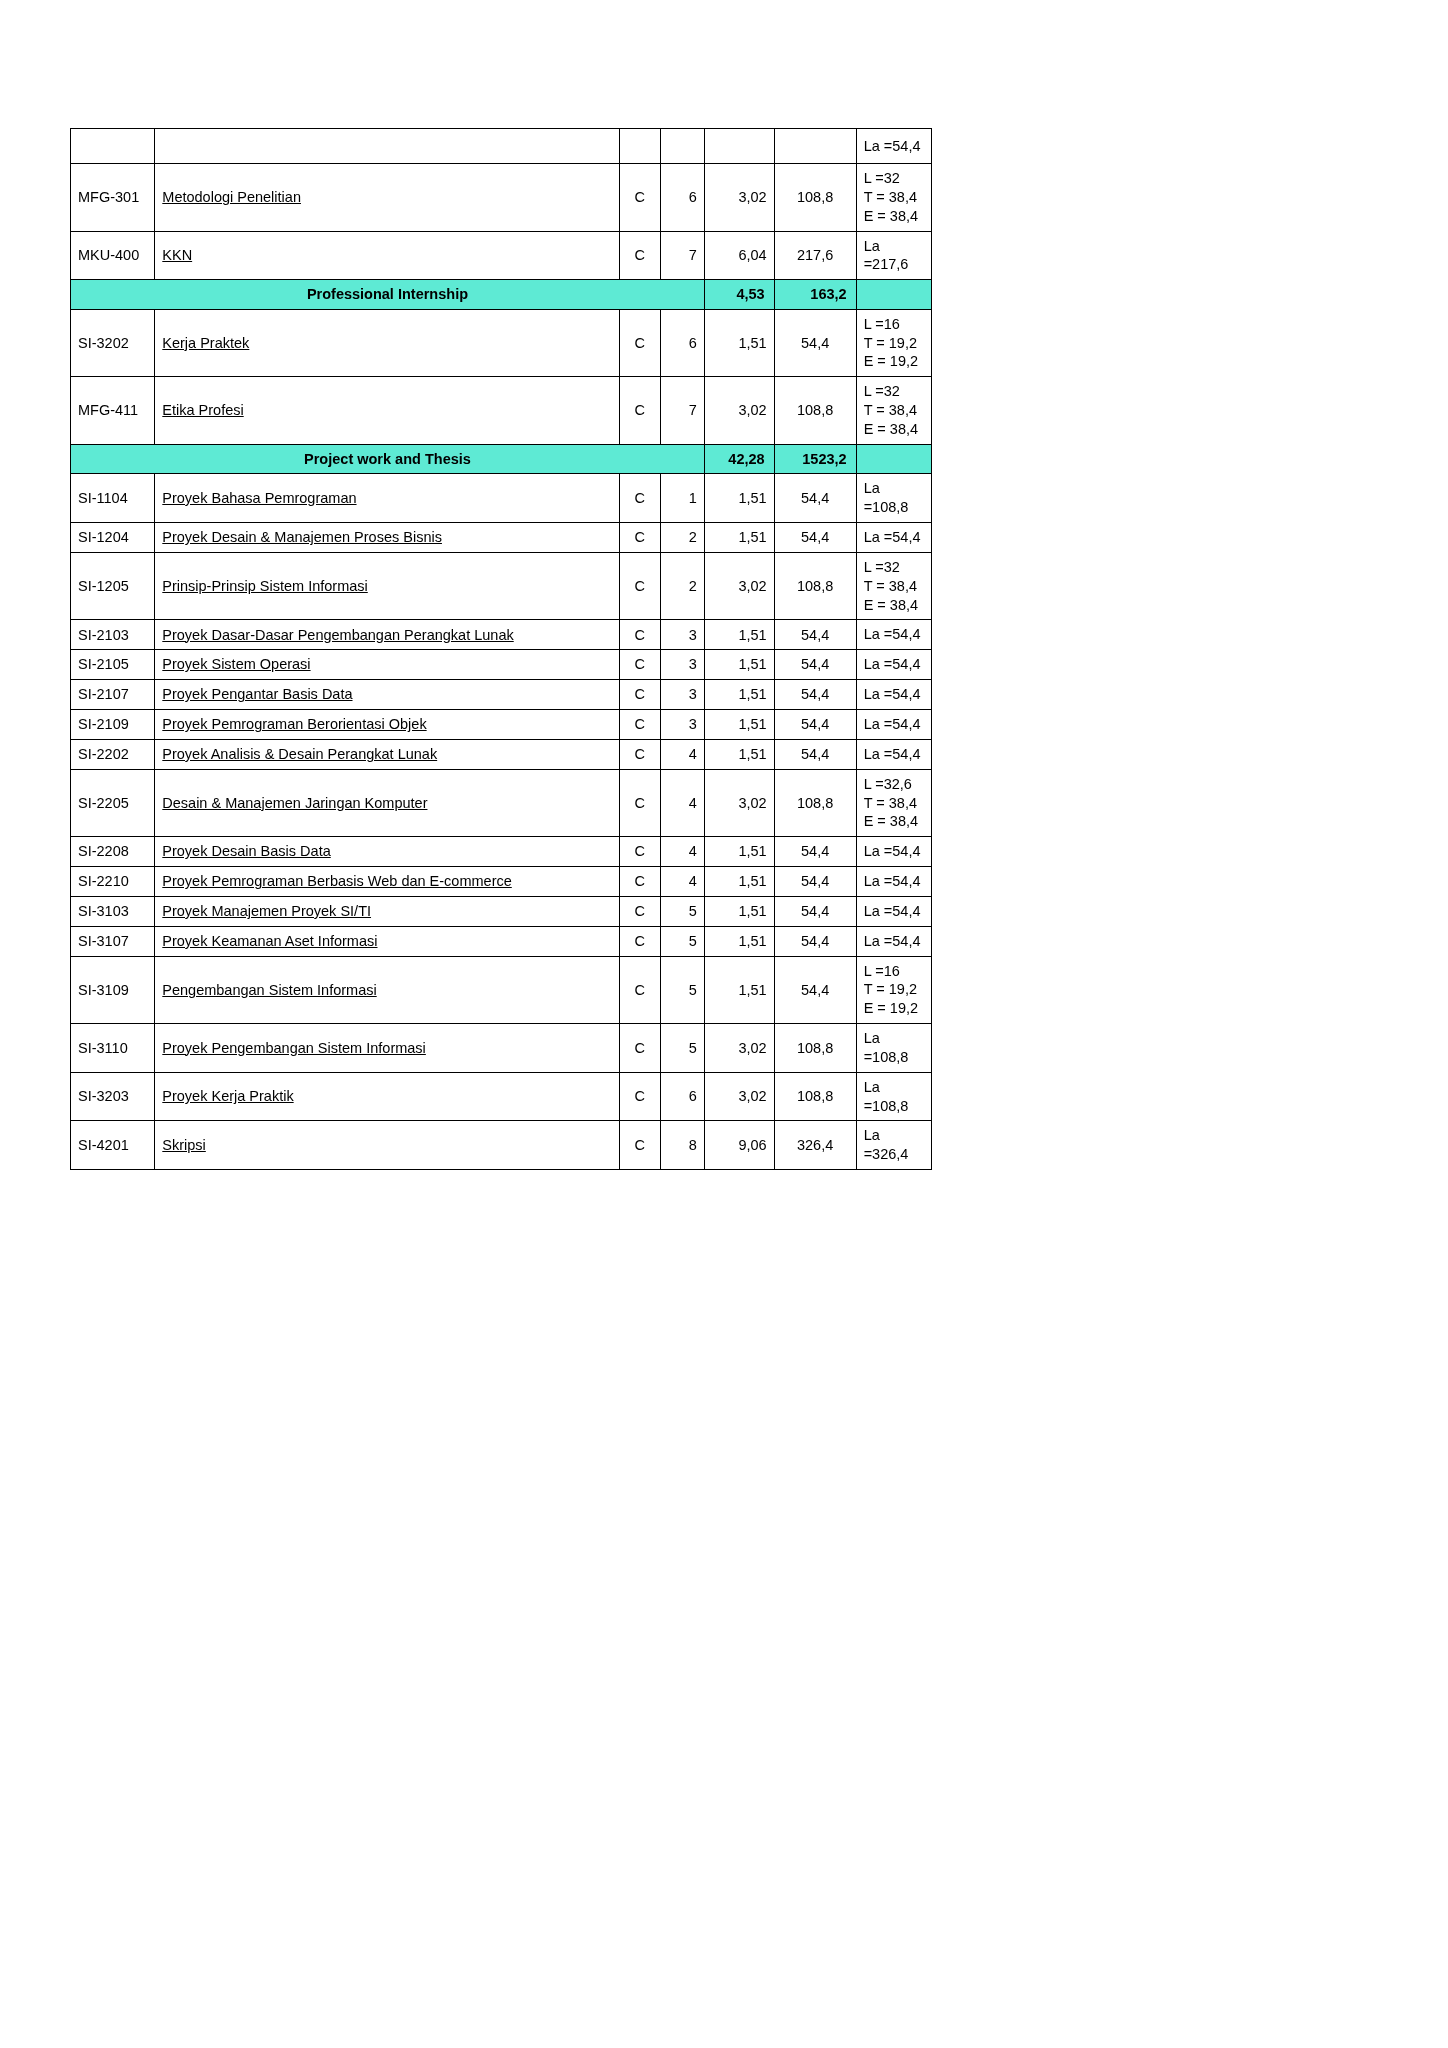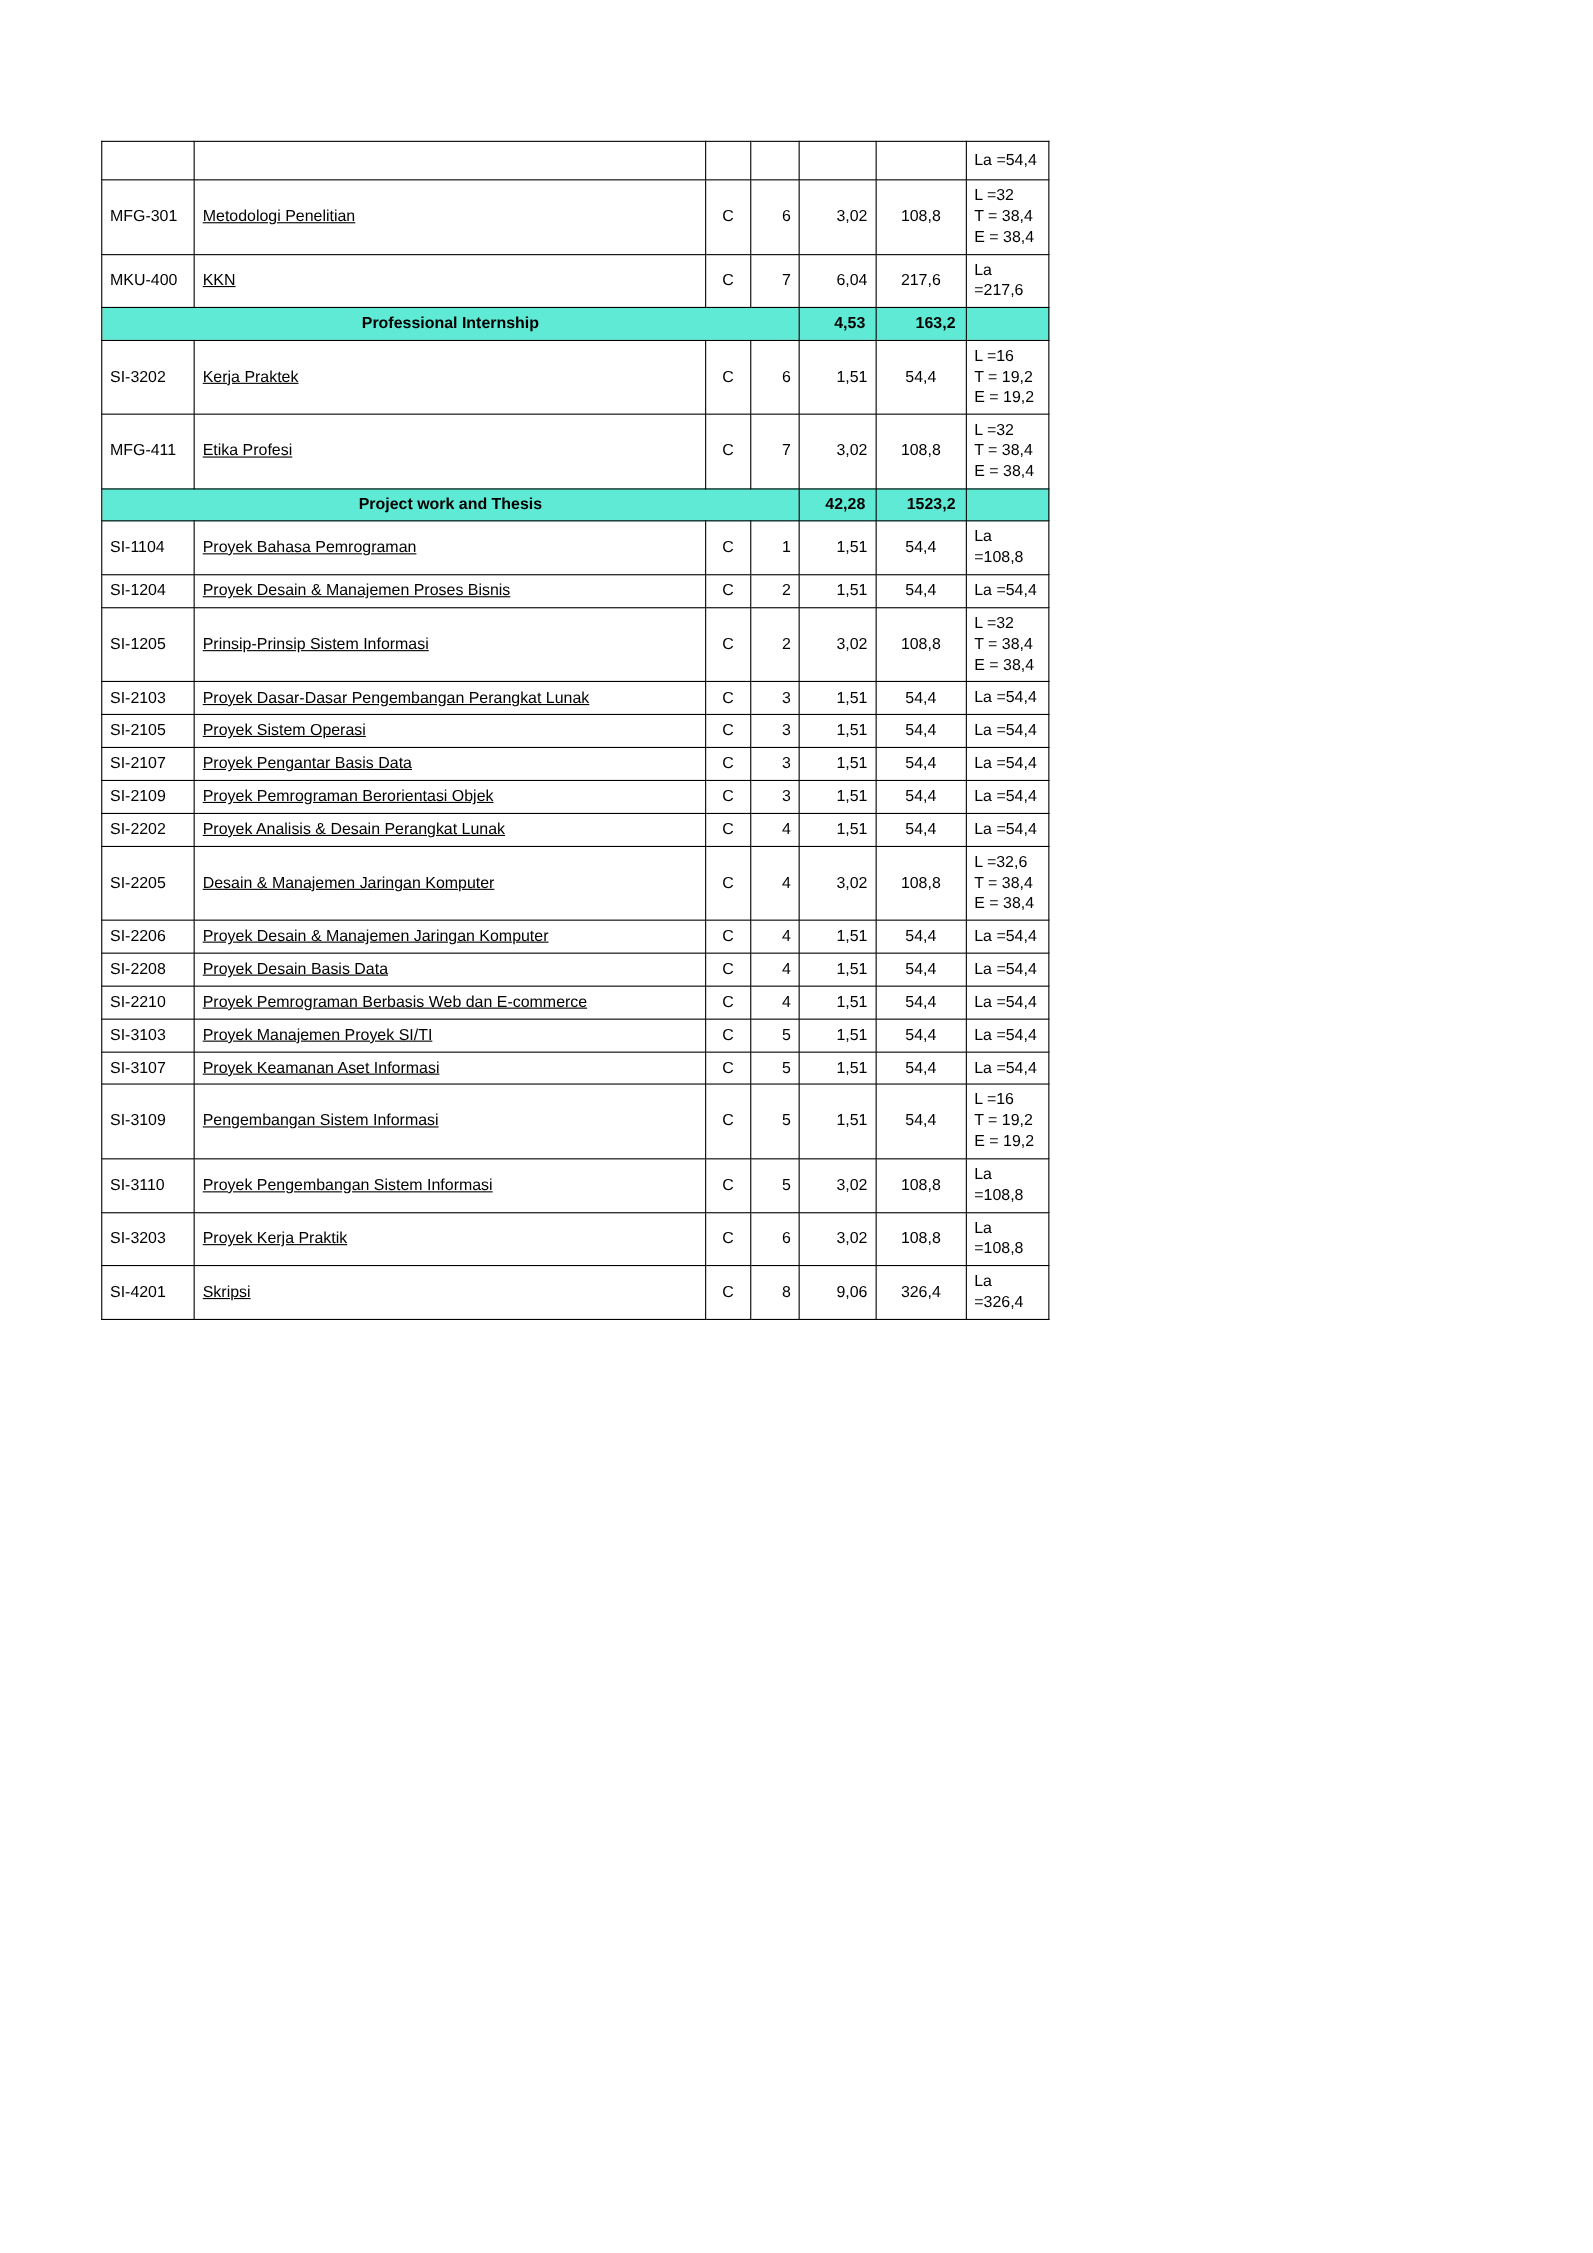--- a/index.html
+++ b/index.html
@@ -13,21 +13,21 @@
     font-family: "Liberation Sans", sans-serif;
     color: #000000;
     -webkit-font-smoothing: antialiased;
   }
 
   .page {
     position: relative;
     width: 1448px;
     height: 2048px;
     box-sizing: border-box;
-    padding: 128px 138px 0 92px;
+    padding: 128px 138px 0 70px;
   }
 
   table.curriculum {
     border-collapse: collapse;
     table-layout: fixed;
     width: 862px;
     font-size: 14.5px;
     line-height: 1.28;
   }
 
@@ -226,29 +226,20 @@
         <tr class="course">
           <td class="code">SI-2205</td>
           <td class="name">Desain &amp; Manajemen Jaringan Komputer</td>
           <td class="type">C</td>
           <td class="sem">4</td>
           <td class="sks">3,02</td>
           <td class="hours">108,8</td>
           <td class="breakdown">L =32,6<br>T = 38,4<br>E = 38,4</td>
         </tr>
         <tr class="course">
-          <td class="code">SI-2206</td>
-          <td class="name">Proyek Desain &amp; Manajemen Jaringan Komputer</td>
-          <td class="type">C</td>
-          <td class="sem">4</td>
-          <td class="sks">1,51</td>
-          <td class="hours">54,4</td>
-          <td class="breakdown">La =54,4</td>
-        </tr>
-        <tr class="course">
           <td class="code">SI-2208</td>
           <td class="name">Proyek Desain Basis Data</td>
           <td class="type">C</td>
           <td class="sem">4</td>
           <td class="sks">1,51</td>
           <td class="hours">54,4</td>
           <td class="breakdown">La =54,4</td>
         </tr>
         <tr class="course">
           <td class="code">SI-2210</td>

